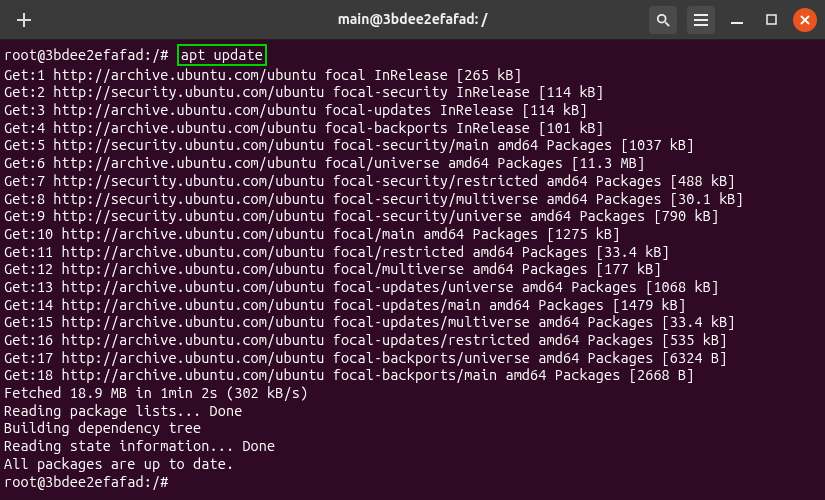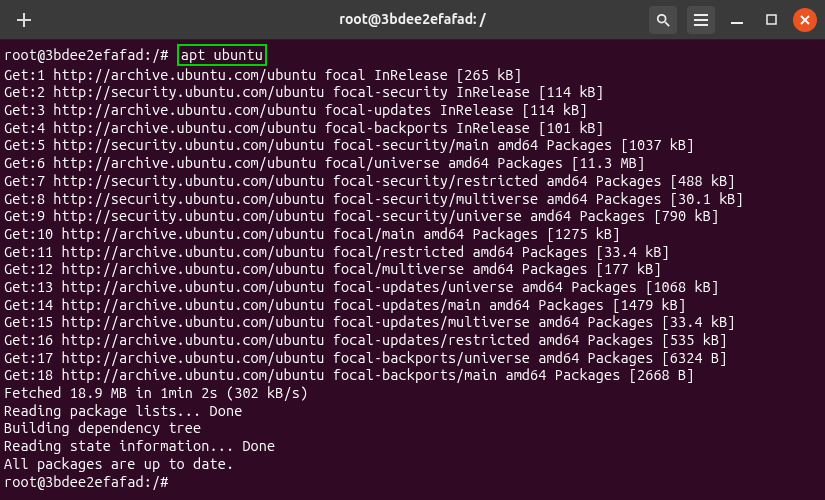--- a/index.html
+++ b/index.html
@@ -94,21 +94,21 @@
 <body>
 
 <div class="titlebar">
   <div class="titlebar-left">
     <div class="tab-plus">
       <svg width="14" height="14" viewBox="0 0 14 14">
           <path d="M6 0h2v6h6v2H8v6H6V8H0V6h6z" fill="currentColor"></path>
         </svg>
     </div>
   </div>
-  <div class="title-center">root@3bdee2efafad: /</div>
+  <div class="title-center">main@3bdee2efafad: /</div>
   <div class="titlebar-right">
     <div class="tb-btn">
       <svg width="14" height="14" viewBox="0 0 16 16">
           <circle cx="6.5" cy="6.5" r="4.5" fill="none" stroke="currentColor" stroke-width="2"></circle>
           <line x1="10.5" y1="10.5" x2="15" y2="15" stroke="currentColor" stroke-width="2"></line>
         </svg>
     </div>
     <div class="tb-btn">
       <svg width="14" height="12" viewBox="0 0 14 12">
           <rect y="0" width="14" height="2" fill="currentColor"></rect>
@@ -127,14 +127,14 @@
         </svg>
     </div>
     <div class="win-btn win-close">
       <svg width="10" height="10" viewBox="0 0 10 10">
           <path d="M1 1l8 8M9 1l-8 8" stroke="currentColor" stroke-width="1.8"></path>
         </svg>
     </div>
   </div>
 </div>
 
-<div class="terminal"><span class="prompt-line"><span>root@3bdee2efafad</span>:<span>/</span><span>#</span> </span><span class="cmd-box">apt ubuntu</span>
+<div class="terminal"><span class="prompt-line"><span>root@3bdee2efafad</span>:<span>/</span><span>#</span> </span><span class="cmd-box">apt update</span>
 <div id="output-block"><span class="out-line">Get:1 http://archive.ubuntu.com/ubuntu focal InRelease [265 kB]</span><span class="out-line">Get:2 http://security.ubuntu.com/ubuntu focal-security InRelease [114 kB]</span><span class="out-line">Get:3 http://archive.ubuntu.com/ubuntu focal-updates InRelease [114 kB]</span><span class="out-line">Get:4 http://archive.ubuntu.com/ubuntu focal-backports InRelease [101 kB]</span><span class="out-line">Get:5 http://security.ubuntu.com/ubuntu focal-security/main amd64 Packages [1037 kB]</span><span class="out-line">Get:6 http://archive.ubuntu.com/ubuntu focal/universe amd64 Packages [11.3 MB]</span><span class="out-line">Get:7 http://security.ubuntu.com/ubuntu focal-security/restricted amd64 Packages [488 kB]</span><span class="out-line">Get:8 http://security.ubuntu.com/ubuntu focal-security/multiverse amd64 Packages [30.1 kB]</span><span class="out-line">Get:9 http://security.ubuntu.com/ubuntu focal-security/universe amd64 Packages [790 kB]</span><span class="out-line">Get:10 http://archive.ubuntu.com/ubuntu focal/main amd64 Packages [1275 kB]</span><span class="out-line">Get:11 http://archive.ubuntu.com/ubuntu focal/restricted amd64 Packages [33.4 kB]</span><span class="out-line">Get:12 http://archive.ubuntu.com/ubuntu focal/multiverse amd64 Packages [177 kB]</span><span class="out-line">Get:13 http://archive.ubuntu.com/ubuntu focal-updates/universe amd64 Packages [1068 kB]</span><span class="out-line">Get:14 http://archive.ubuntu.com/ubuntu focal-updates/main amd64 Packages [1479 kB]</span><span class="out-line">Get:15 http://archive.ubuntu.com/ubuntu focal-updates/multiverse amd64 Packages [33.4 kB]</span><span class="out-line">Get:16 http://archive.ubuntu.com/ubuntu focal-updates/restricted amd64 Packages [535 kB]</span><span class="out-line">Get:17 http://archive.ubuntu.com/ubuntu focal-backports/universe amd64 Packages [6324 B]</span><span class="out-line">Get:18 http://archive.ubuntu.com/ubuntu focal-backports/main amd64 Packages [2668 B]</span><span class="out-line">Fetched 18.9 MB in 1min 2s (302 kB/s)</span><span class="out-line">Reading package lists... Done</span><span class="out-line">Building dependency tree</span><span class="out-line">Reading state information... Done</span><span class="out-line">All packages are up to date.</span></div><span class="prompt-line"><span>root@3bdee2efafad</span>:<span>/</span><span>#</span> </span></div>
 
 </body></html>

